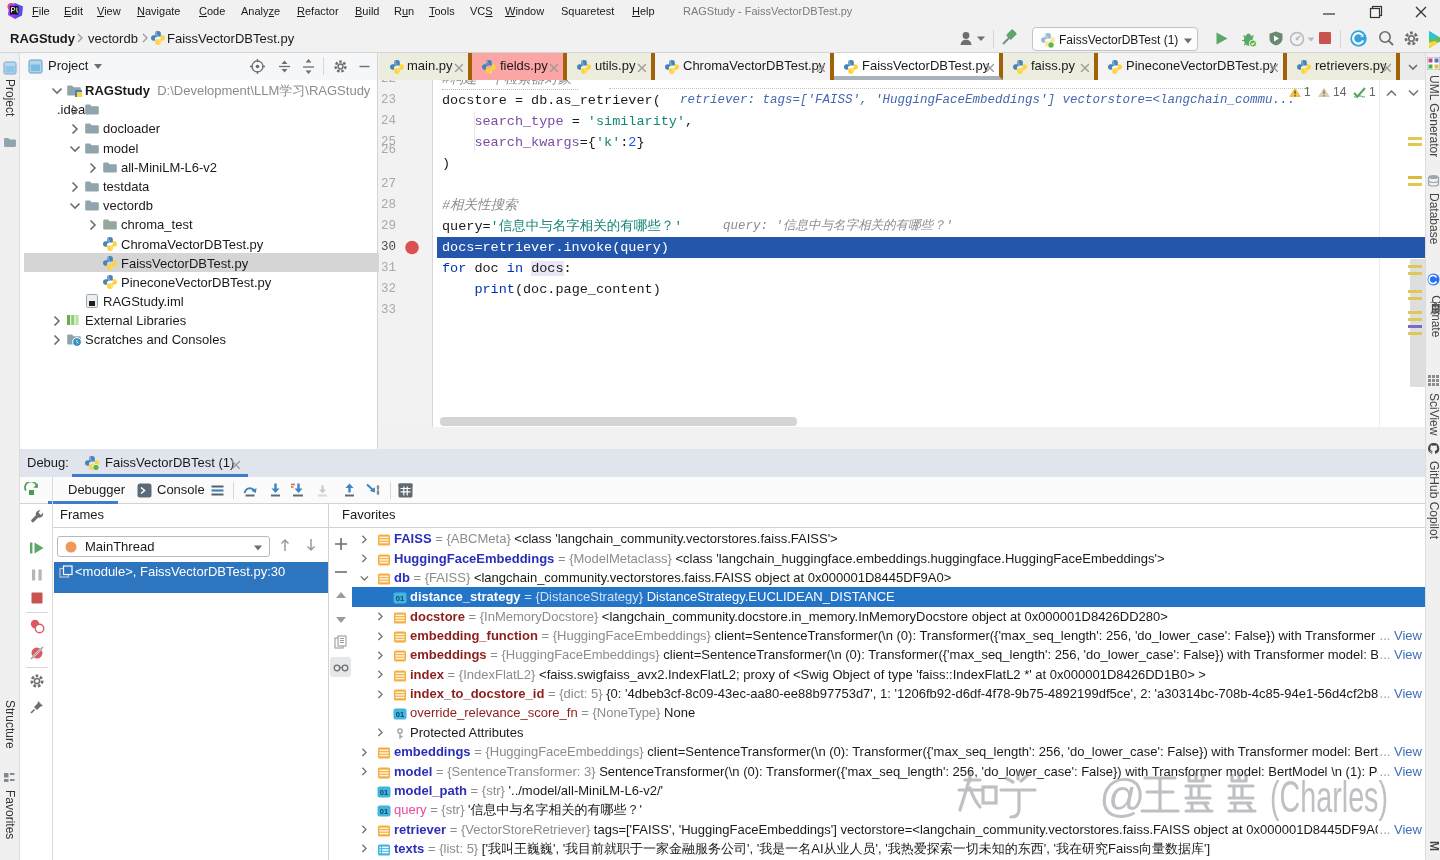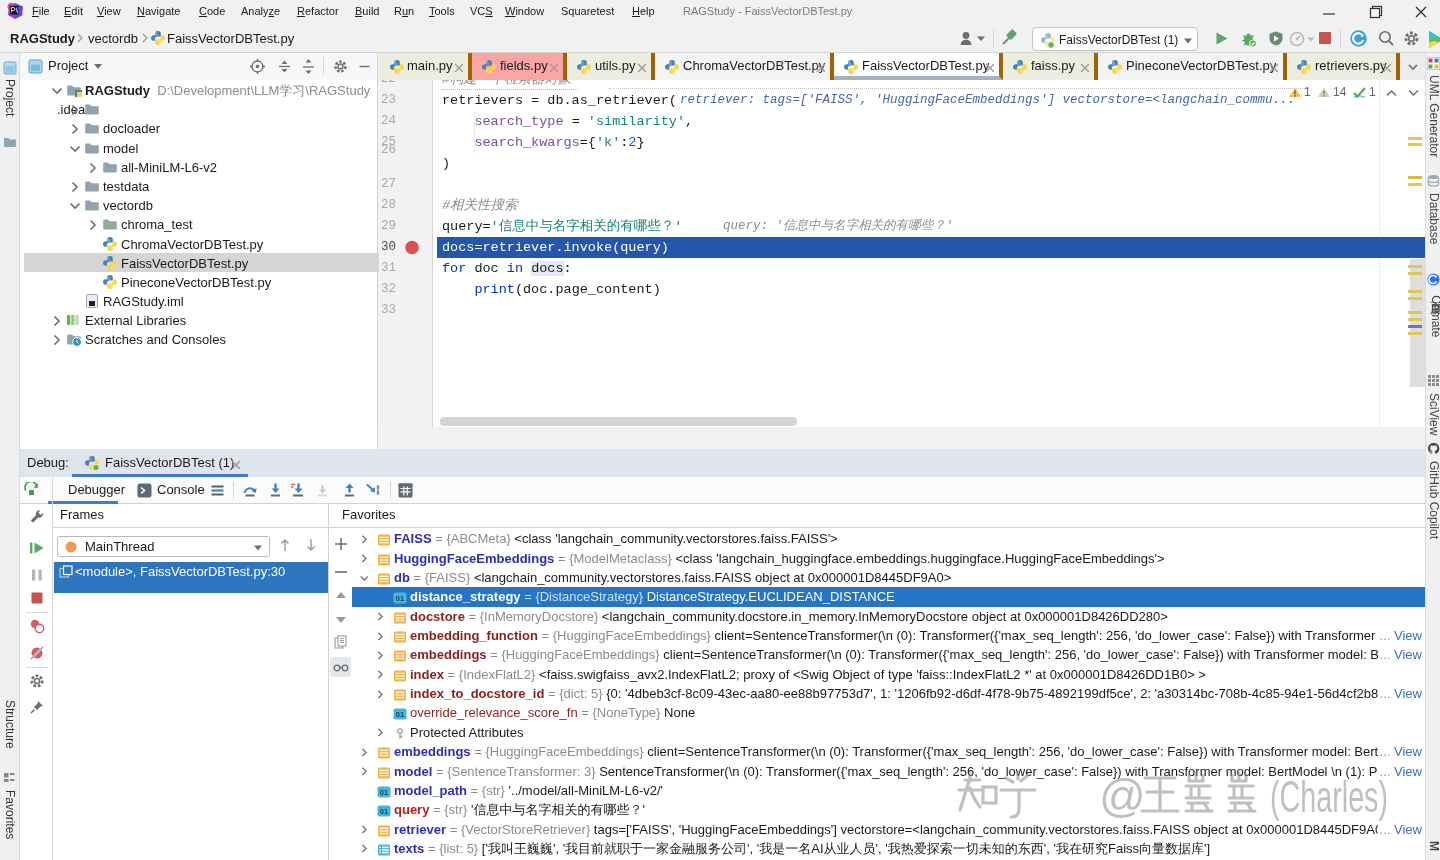--- a/index.html
+++ b/index.html
@@ -396,21 +396,21 @@
       <div class="lnum" style="top:136.1px">29</div>
       <div class="lnum" style="top:157.1px;color:#4c4c4c">30</div>
       <div class="lnum" style="top:178.1px">31</div>
       <div class="lnum" style="top:199.1px">32</div>
       <div class="lnum" style="top:220.1px">33</div>
 <svg class="abs" style="left:26px;top:160px" width="16" height="16">
         <circle cx="7" cy="7.5" r="6.8" fill="#db5151"></circle>
       </svg>
 <div class="ed-line cmt" style="left:63px;top:-10.9px;border-bottom:1px dotted #b8b8b8;padding-right:6px">#构建一个检索器对象</div>
 <div class="abs" style="left:230px;top:7.7px;width:700px;border-bottom:1px dotted #c4c4c4"></div>
-<div class="ed-line" style="left:63px;top:10.1px">retrievers = db.as_retriever(</div>
+<div class="ed-line" style="left:63px;top:10.1px">docstore = db.as_retriever(</div>
 <div class="ed-line hint" style="left:301px;top:10.1px;font-size:12.5px">retriever: tags=['FAISS', 'HuggingFaceEmbeddings'] vectorstore=&lt;langchain_commu...</div>
 <div class="ed-line" style="left:63px;top:31.1px">    <span class="kwarg">search_type</span> = <span class="str">'similarity'</span>,</div>
 <div class="ed-line" style="left:63px;top:52.1px">    <span class="kwarg">search_kwargs</span>={<span class="str">'k'</span>:<span class="num">2</span>}</div>
 <div class="ed-line" style="left:63px;top:73.1px">)</div>
 <div class="ed-line cmt" style="left:63px;top:115.1px">#相关性搜索</div>
 <div class="ed-line" style="left:63px;top:136.1px">query=<span class="str">'信息中与名字相关的有哪些？'</span></div>
 <div class="ed-line hint" style="left:344px;top:136.1px;font-size:12.5px;color:#8c8c8c">query: '信息中与名字相关的有哪些？'</div>
 <div class="abs" style="left:58px;top:157.1px;width:988px;height:21px;background:#2456ab"></div>
 <div class="ed-line" style="left:63px;top:157.1px;color:#fff;z-index:2">docs=retriever.invoke(query)</div>
 <div class="ed-line" style="left:63px;top:178.1px"><span class="kw">for</span> doc <span class="kw">in</span> <span style="background:#e9e6f8">docs</span>:</div>
@@ -719,21 +719,21 @@
 <div class="vrow" style="top:233.50px"><svg class="vc" style="left:6px">
             <use href="#chev-r" transform="scale(.8)"></use>
           </svg><svg class="vi" style="left:24px">
             <use href="#obji"></use>
           </svg><span style="margin-left:42px;color:#2a2eb8;font-weight:bold">model</span> <span class="typ">= {SentenceTransformer: 3}</span> SentenceTransformer(<span class="nl">\n</span>  (0): Transformer({'max_seq_length': 256, 'do_lower_case': False}) with Transformer model: BertModel <span class="nl">\n</span>  (1): Pooling({'wc<span class="vview"><i>... </i>View</span></div>
 <div class="vrow" style="top:252.85px"><svg class="vi" style="left:24px">
             <use href="#primi"></use>
           </svg><span style="margin-left:42px;color:#2a2eb8;font-weight:bold">model_path</span> <span class="typ">= {str}</span> '../model/all-MiniLM-L6-v2/'</div>
 <div class="vrow" style="top:272.20px"><svg class="vi" style="left:24px">
             <use href="#primi"></use>
-          </svg><span style="margin-left:42px;color:#b91c1c;font-weight:bold">query</span> <span class="typ">= {str}</span> '信息中与名字相关的有哪些？'</div>
+          </svg><span style="margin-left:42px;color:#ec4899;font-weight:normal">query</span> <span class="typ">= {str}</span> '信息中与名字相关的有哪些？'</div>
 <div class="vrow" style="top:291.55px"><svg class="vc" style="left:6px">
             <use href="#chev-r" transform="scale(.8)"></use>
           </svg><svg class="vi" style="left:24px">
             <use href="#obji"></use>
           </svg><span style="margin-left:42px;color:#2a2eb8;font-weight:bold">retriever</span> <span class="typ">= {VectorStoreRetriever}</span> tags=['FAISS', 'HuggingFaceEmbeddings'] vectorstore=&lt;langchain_community.vectorstores.faiss.FAISS object at 0x000001D8445DF9A0&gt; search_k<span class="vview"><i>... </i>View</span></div>
 <div class="vrow" style="top:310.90px"><svg class="vc" style="left:6px">
             <use href="#chev-r" transform="scale(.8)"></use>
           </svg><svg class="vi" style="left:24px">
             <rect x="2" y="2.5" width="12" height="11" rx="1.6" fill="#40b6e0"></rect>
             <g fill="#fff">

